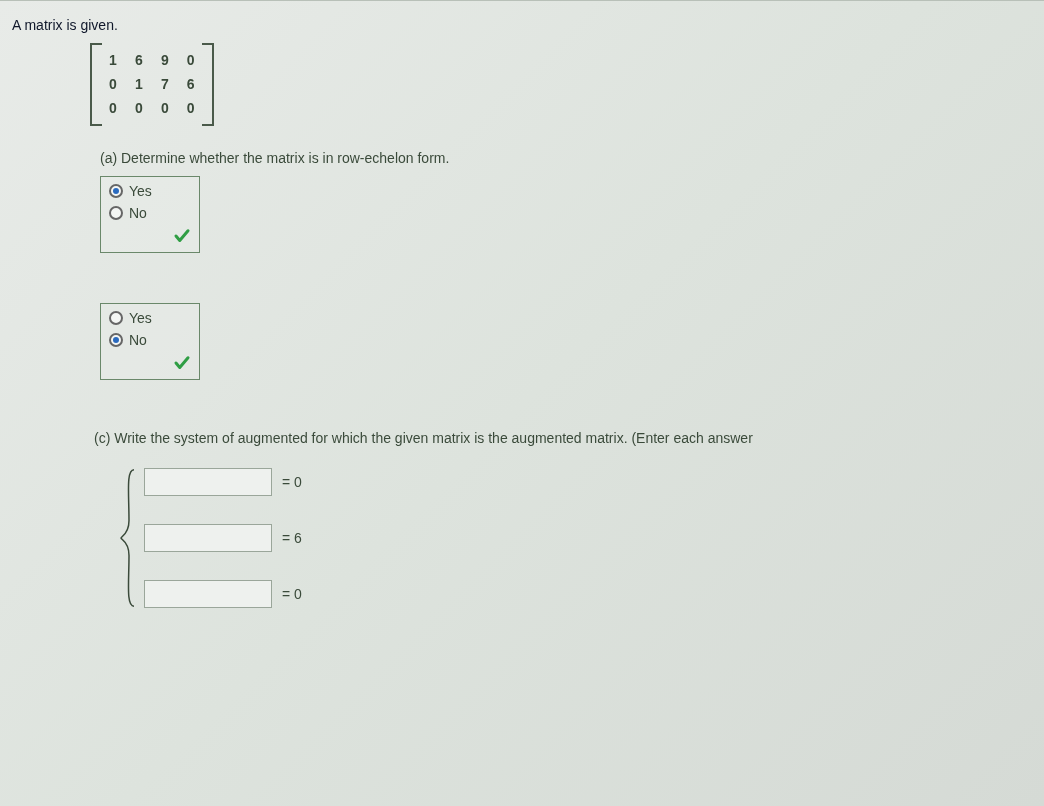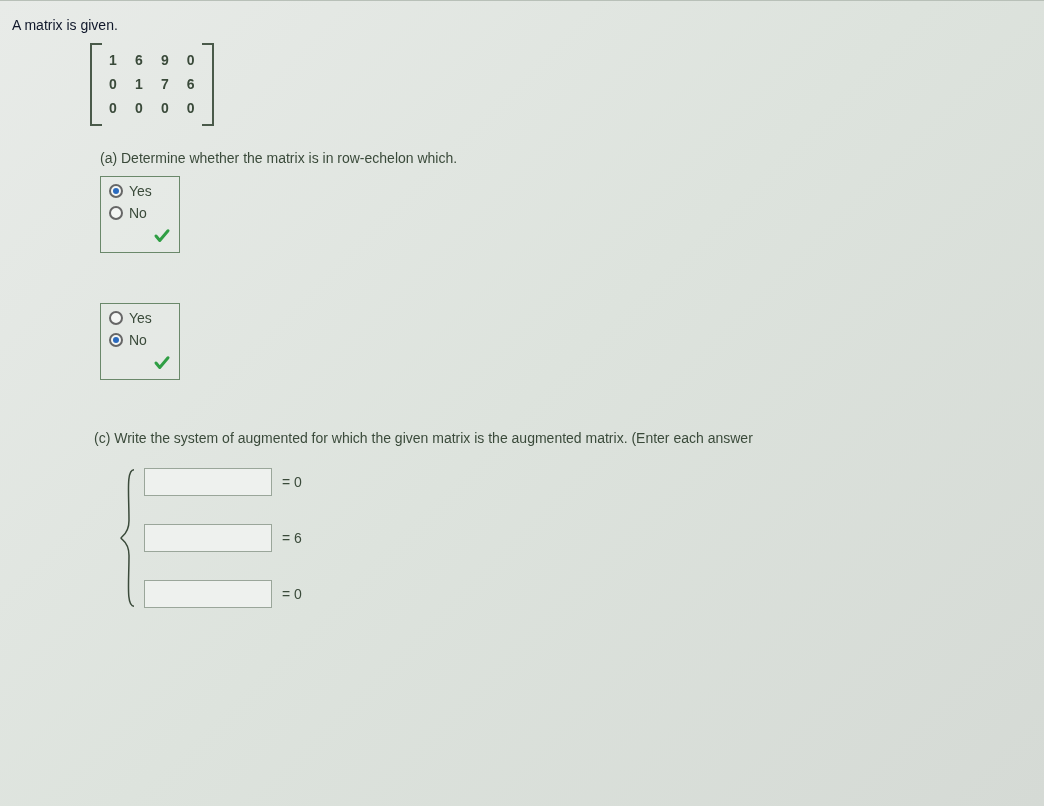--- a/index.html
+++ b/index.html
@@ -65,21 +65,21 @@
     .part {
       margin-left: 88px;
       margin-bottom: 50px;
     }
     .part-label {
       color: #3a4a3a;
       margin-bottom: 10px;
     }
     .answer-box {
       border: 1px solid #6a886a;
-      width: 80px;
+      width: 100px;
       padding: 6px 8px 4px 8px;
       position: relative;
       background: rgba(255,255,255,0.1);
     }
     .radio-row {
       display: flex;
       align-items: center;
       gap: 6px;
       margin-bottom: 6px;
     }
@@ -179,21 +179,21 @@
       <div class="matrix-row">
         <span class="matrix-cell">0</span>
         <span class="matrix-cell">0</span>
         <span class="matrix-cell">0</span>
         <span class="matrix-cell">0</span>
       </div>
     </div>
   </div>
 
   <div class="part">
-    <div class="part-label">(a) Determine whether the matrix is in row-echelon which.</div>
+    <div class="part-label">(a) Determine whether the matrix is in row-echelon form.</div>
     <div class="answer-box">
       <div class="radio-row">
         <span class="radio selected"></span>
         <span class="radio-label">Yes</span>
       </div>
       <div class="radio-row">
         <span class="radio"></span>
         <span class="radio-label">No</span>
       </div>
       <div class="check-row">

